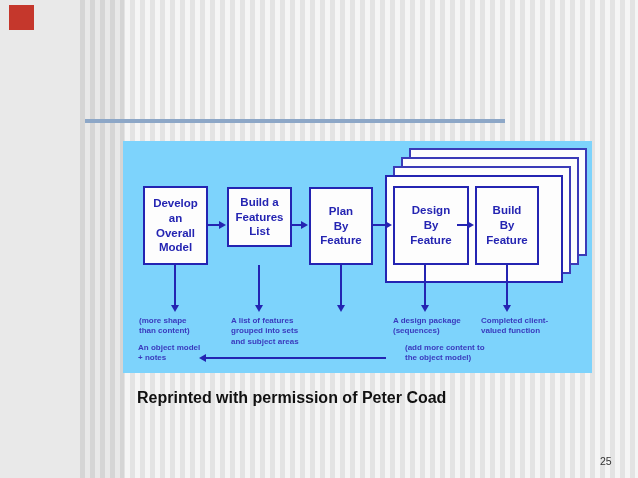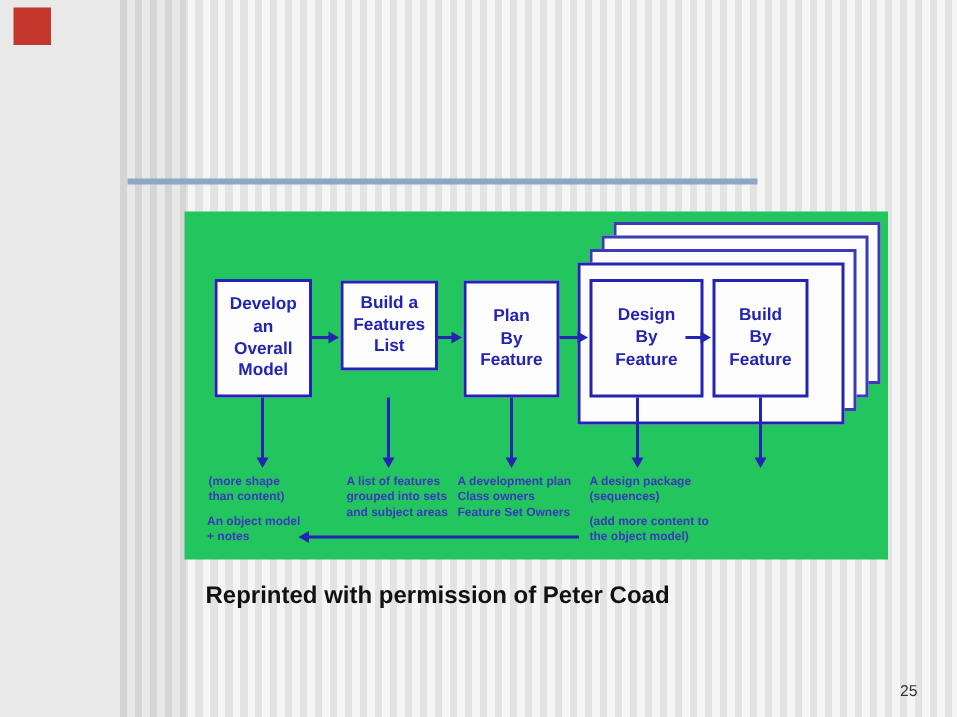--- a/index.html
+++ b/index.html
@@ -5,21 +5,21 @@
   html,body{margin:0;padding:0;}
   .slide{position:relative;width:638px;height:478px;background:#e9e9e9;overflow:hidden;
          font-family:"Liberation Sans",sans-serif;}
   .stripes{position:absolute;left:80px;top:0;right:0;bottom:0;
            background:repeating-linear-gradient(to right,#e3e3e3 0 5px,#f5f5f5 5px 10px);}
   .stripes-dark{position:absolute;left:80px;top:0;width:44px;bottom:0;
            background:repeating-linear-gradient(to right,#d5d5d5 0 5px,#e8e8e8 5px 10px);}
   .red-marker{position:absolute;left:9px;top:5px;width:25px;height:25px;background:#c5372c;}
   .title{position:absolute;left:87px;top:83px;font-size:34px;line-height:1;color:#1e3c67;white-space:nowrap;}
   .title-underline{position:absolute;left:85px;top:119px;width:420px;height:4px;background:#8da7c7;}
-  .panel{position:absolute;left:123px;top:141px;width:469px;height:232px;background:#22c55e;}
+  .panel{position:absolute;left:123px;top:141px;width:469px;height:232px;background:#7dd3fc;}
   .outline{position:absolute;width:178px;height:108px;border:2px solid #3b3bb8;background:#fdfdfd;box-sizing:border-box;}
   .container-box{position:absolute;left:262px;top:34px;width:178px;height:108px;border:2px solid #2424b2;background:#fdfdfd;box-sizing:border-box;}
   .pbox{position:absolute;width:65px;height:79px;border:2px solid #2424b2;background:#fdfdfd;color:#2424b2;
         font-weight:bold;font-size:11.5px;line-height:1.3;text-align:center;white-space:pre-line;
         display:flex;align-items:center;justify-content:center;box-sizing:border-box;}
   .harrow{position:absolute;top:83px;height:2px;background:#2424b2;}
   .harrow::after{content:"";position:absolute;right:-6px;top:-3px;width:0;height:0;
         border-left:7px solid #2424b2;border-top:4px solid transparent;border-bottom:4px solid transparent;}
   .varrow{position:absolute;top:124px;width:2px;height:41px;background:#2424b2;}
   .varrow::after{content:"";position:absolute;bottom:-6px;left:-3px;width:0;height:0;
@@ -79,26 +79,25 @@
 
     <div class="larrow"></div>
 
     <div class="note" style="left:16px;top:175px;">(more shape
 than content)</div>
     <div class="note" style="left:15px;top:202px;">An object model
 + notes</div>
     <div class="note" style="left:108px;top:175px;">A list of features
 grouped into sets
 and subject areas</div>
-    <div class="note" style="left:182px;top:175px;">A development plan
-Class owners
-Feature Set Owners</div>
     <div class="note" style="left:270px;top:175px;">A design package
 (sequences)</div>
-    <div class="note" style="left:270px;top:202px;">(add more content to
+    <div class="note" style="left:282px;top:202px;">(add more content to
 the object model)</div>
+    <div class="note" style="left:358px;top:175px;">Completed client-
+valued function</div>
   </div>
 
   <div class="attribution">Reprinted with permission of Peter Coad</div>
 
 
   <div class="pagenum">25</div>
 </div>
 
 </body></html>

